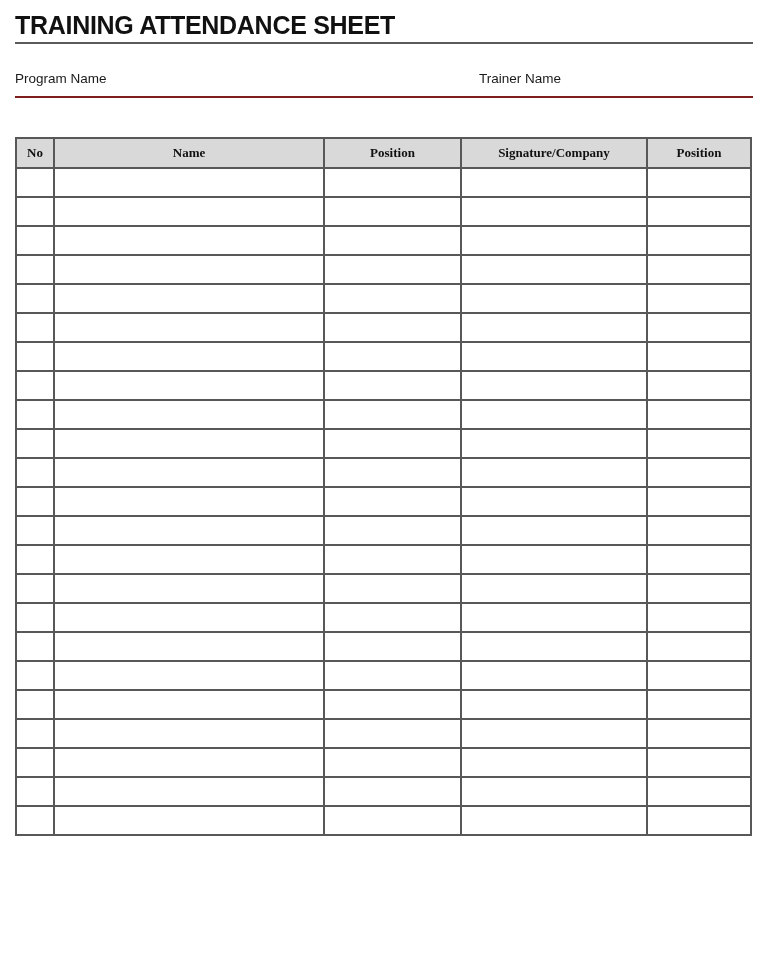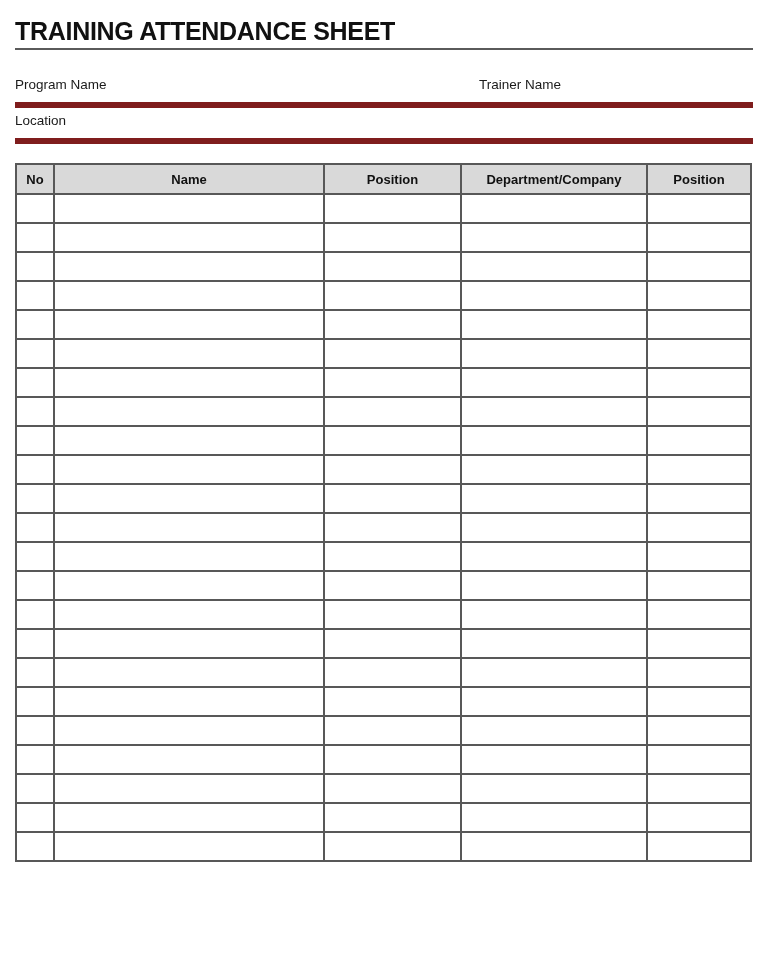--- a/index.html
+++ b/index.html
@@ -14,21 +14,21 @@
     font-family: "Liberation Sans", "DejaVu Sans", sans-serif;
     color: #000000;
     overflow: hidden;
   }
 
   .page {
     position: relative;
     width: 768px;
     height: 718px;
     box-sizing: border-box;
-    padding: 14px 15px;
+    padding: 8px 15px;
   }
 
   
   .title-block {
     padding-top: 3px;
   }
   .doc-title {
     font-family: "Liberation Sans", "DejaVu Sans", sans-serif;
     font-size: 25px;
     line-height: 29px;
@@ -44,36 +44,37 @@
     margin-top: 2px;
   }
 
   
   .form-block {
     margin-top: 22px;
   }
   .form-row {
     position: relative;
     height: 30px;
-    border-bottom: 6px solid #7f1d1d;
+    border-bottom: 2px solid #7f1d1d;
   }
   .form-row .field {
     position: absolute;
     top: 4px;
     font-size: 13.5px;
     line-height: 18px;
     color: #1a1a1a;
     white-space: nowrap;
   }
   .field-left  { left: 0px; }
   .field-right { left: 464px; }
 
   
   .table-block {
-    margin-top: 19px;
+    margin-top: 39px;
+    font-family: Liberation Serif, serif;
   }
   table.attendance {
     border-collapse: collapse;
     width: 735px;
     table-layout: fixed;
   }
   table.attendance th,
   table.attendance td {
     border: 2px solid #585858;
     padding: 0;
@@ -113,42 +114,38 @@
 
   <div class="form-block">
 
     <div class="form-row">
       <span class="field field-left">Program Name</span>
       <span class="field field-right">Trainer Name</span>
     </div>
 
 
 
-    <div class="form-row">
-      <span class="field field-left">Location</span>
-      <span class="field field-right"></span>
-    </div>
 
   </div>
 
   <div class="table-block">
     <table class="attendance">
       <colgroup>
         <col class="c-no">
         <col class="c-name">
         <col class="c-pos">
         <col class="c-dept">
         <col class="c-sig">
       </colgroup>
       <thead>
         <tr>
           <th>No</th>
           <th>Name</th>
           <th>Position</th>
-          <th>Department/Company</th>
+          <th>Signature/Company</th>
           <th>Position</th>
         </tr>
       </thead>
       <tbody id="attendance-body">
           <tr>
             <td></td>
             <td></td>
             <td></td>
             <td></td>
             <td></td>

